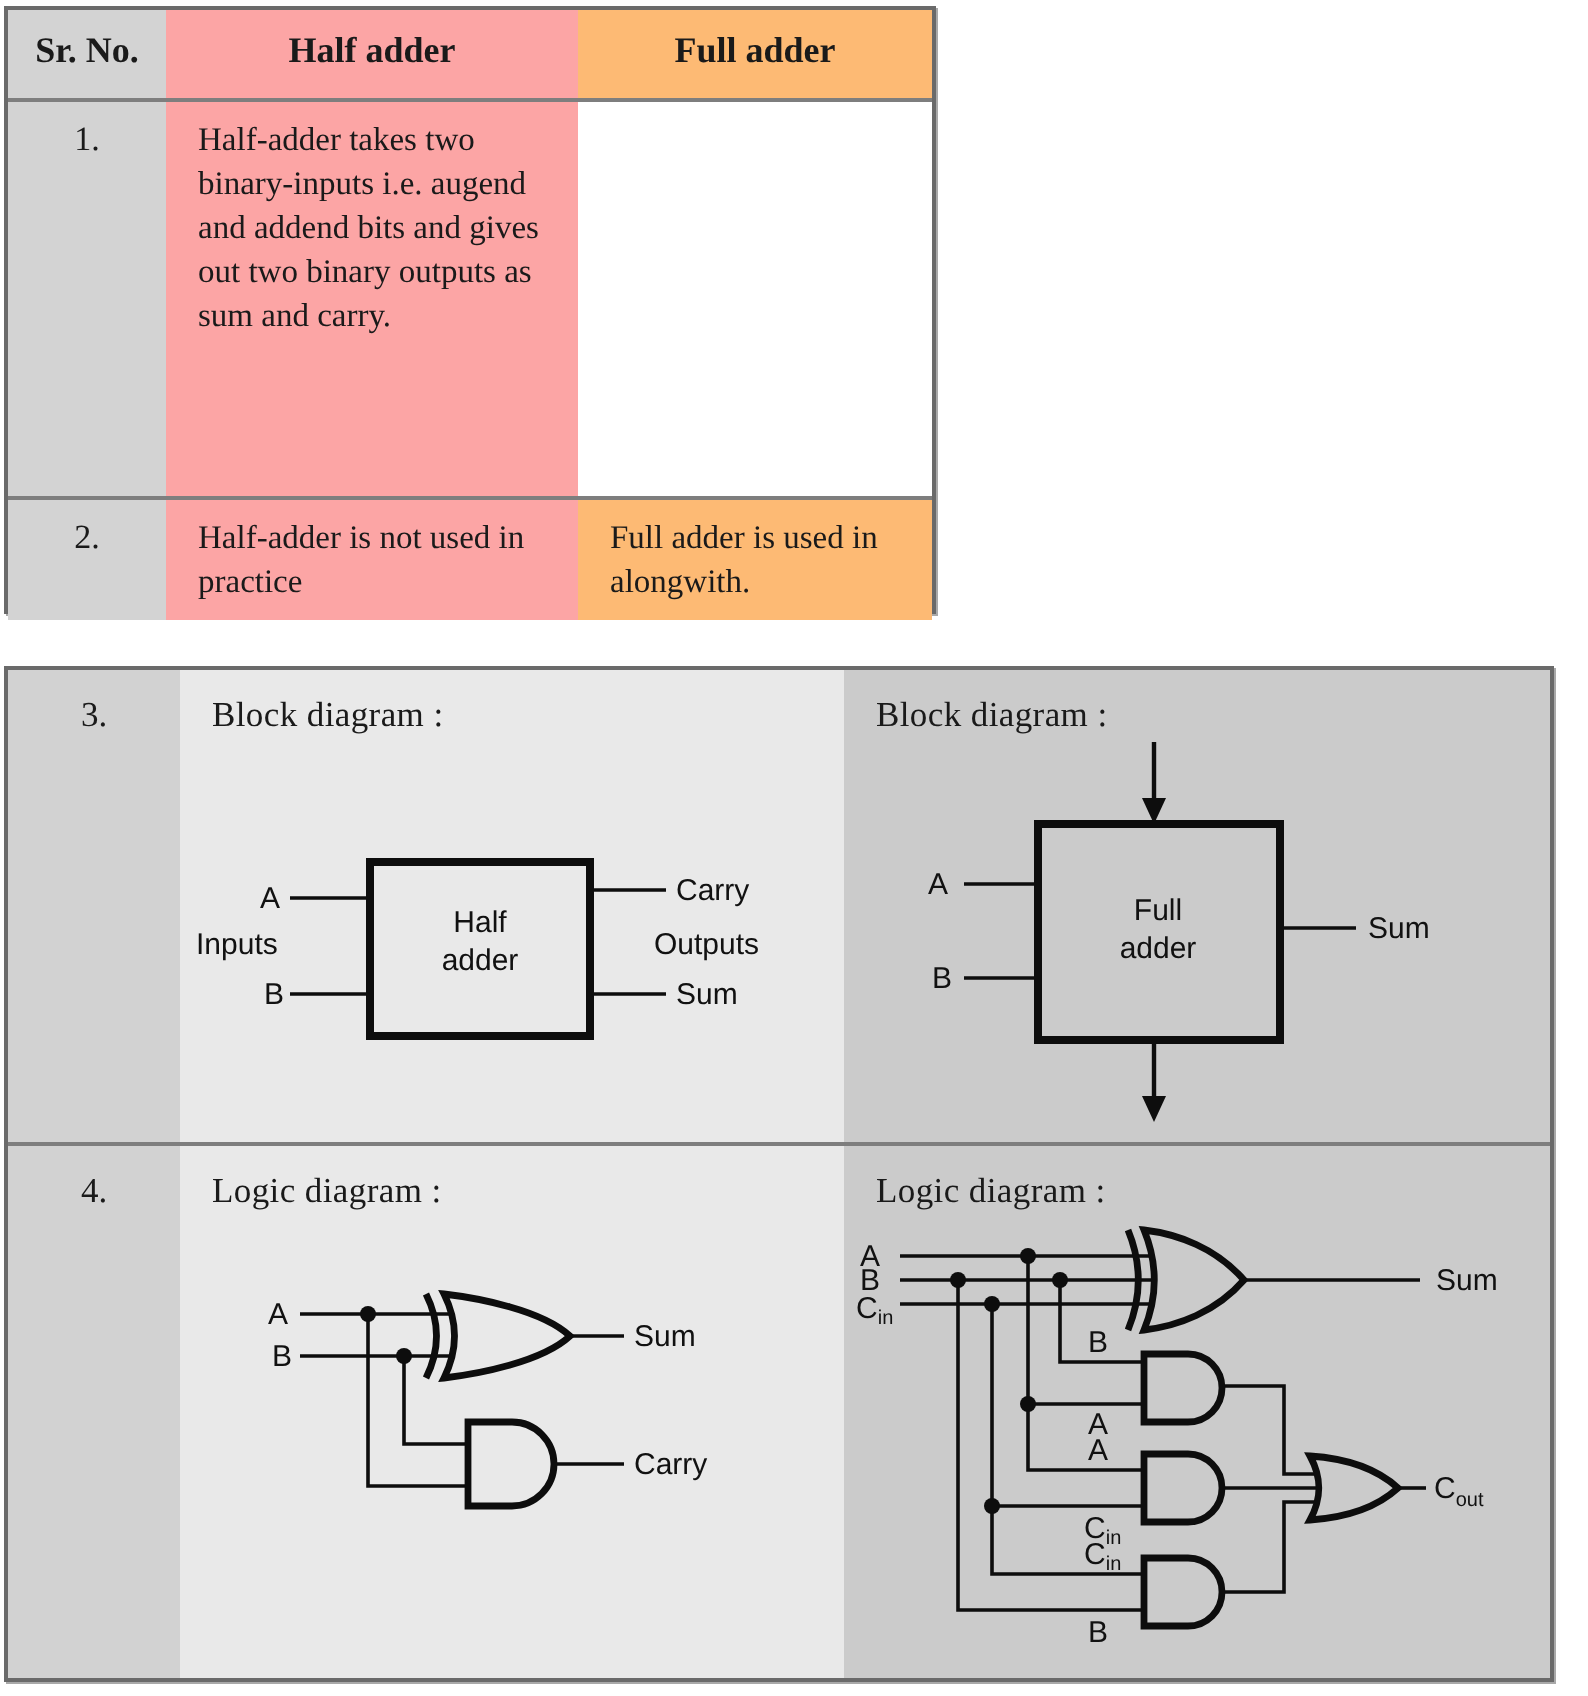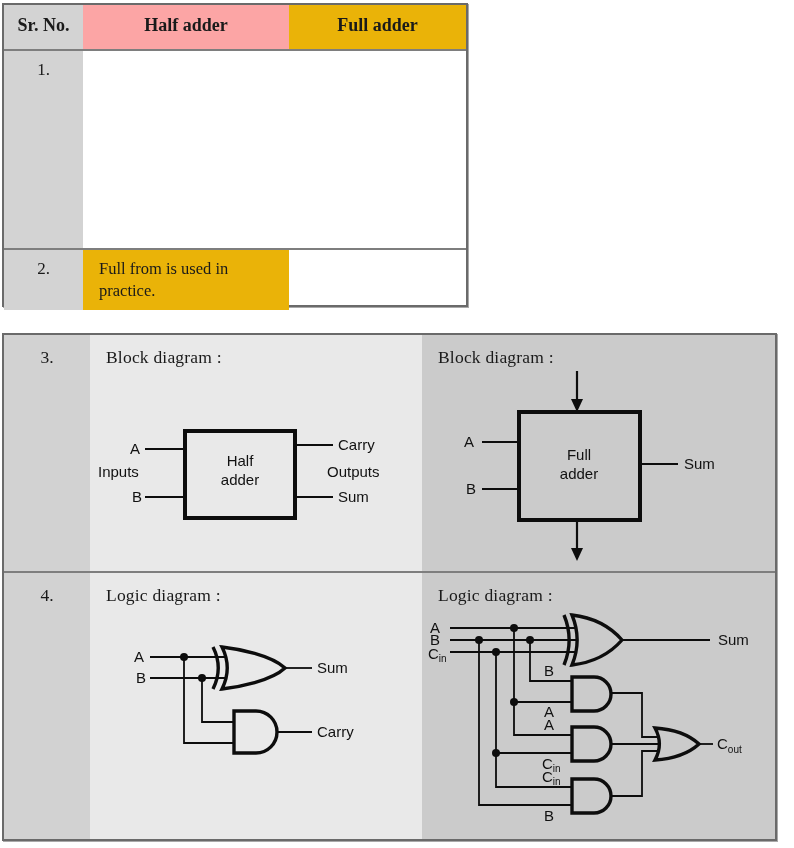--- a/index.html
+++ b/index.html
@@ -15,21 +15,21 @@
     position:absolute; left:2px; top:3px; width:466px;
     border:2px solid #6a6a6a; box-shadow:1px 1px 0 #a9a9a9;
   }
   .crow { display:grid; grid-template-columns:79px 206px 177px; }
   .crow-r1, .crow-r2 { border-top:2px solid #7e7e7e; }
   .crow-hdr { height:44px; }
   .crow-r1 { height:199px; }
   .crow-r2 { height:57px; }
   .c-num  { background:#d3d3d3; text-align:center; font-size:17px; padding-top:9px; }
   .c-half { background:#fca5a5; }
-  .c-full { background:#eab308; }
+  .c-full { background:#fdba74; }
   .crow-hdr .c-num, .crow-hdr .c-half, .crow-hdr .c-full {
     font-weight:bold; font-size:18px; text-align:center; padding-top:10px;
   }
   .cellp { font-size:16.5px; line-height:22px; padding:8px 13px 8px 16px; }
   sub.scr { font-size:11px; vertical-align:-4px; line-height:0; }
 
   
   #diag {
     position:absolute; left:2px; top:333px; width:775px;
     border:2px solid #6a6a6a; box-shadow:1px 1px 0 #a9a9a9;
@@ -60,25 +60,29 @@
 
 <div id="cmp">
   <div class="crow crow-hdr">
     <div class="c-num">Sr. No.</div>
     <div class="c-half">Half adder</div>
     <div class="c-full">Full adder</div>
   </div>
 
   <div class="crow crow-r1">
     <div class="c-num">1.</div>
+    <div class="c-half cellp">
+      <span>Half-adder takes two binary-inputs i.e. augend and addend bits and gives out two binary outputs as sum and carry.</span>
+    </div>
   </div>
 
   <div class="crow crow-r2">
     <div class="c-num">2.</div>
-    <div class="c-full cellp">Full from is used in practice.</div>
+    <div class="c-half cellp">Half-adder is not used in practice</div>
+    <div class="c-full cellp">Full adder is used in alongwith.</div>
   </div>
 </div>
 
 <div id="diag">
 
   <div class="drow drow-3">
     <div class="d-num">3.</div>
 
     <div class="d-half">
       <div class="cell-title">Block diagram :</div>

